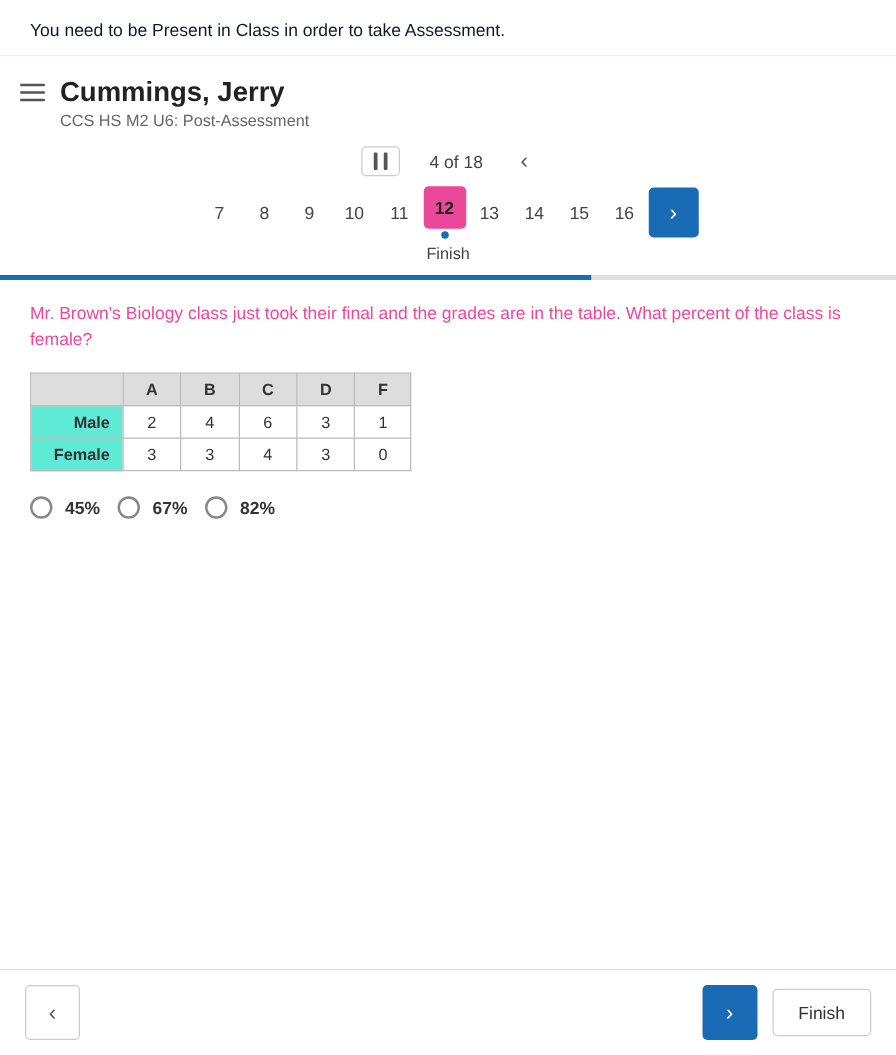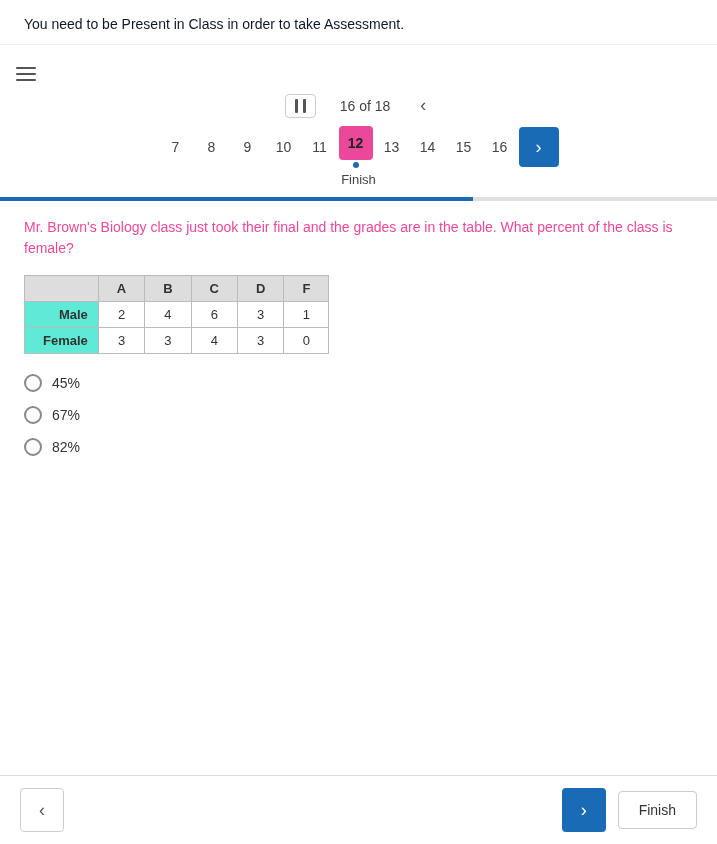--- a/index.html
+++ b/index.html
@@ -202,23 +202,24 @@
     .grade-table .row-header {
       background: #5eead4;
       font-weight: 700;
       text-align: right;
       padding-right: 10px;
     }
 
     .options-list {
       list-style: none;
       display: flex;
-      flex-direction: column;
+      flex-direction: row;
       gap: 14px;
       margin-top: 8px;
+      font-weight: bold;
     }
     .option-item {
       display: flex;
       align-items: center;
       gap: 10px;
       cursor: pointer;
       font-size: 14px;
       color: #333;
     }
     .option-radio {
@@ -298,29 +299,33 @@
 <div class="top-notice">
   <span>You need to be Present in Class in order to take Assessment.</span>
 </div>
 
 <div class="header-section">
   <div class="hamburger-icon">
     <span></span>
     <span></span>
     <span></span>
   </div>
+  <div class="header-text">
+    <h1>Cummings, Jerry</h1>
+    <p>CCS HS M2 U6: Post-Assessment</p>
+  </div>
 </div>
 
 <div class="nav-section">
   <div class="nav-top-row">
     <button class="pause-btn">
       <span class="pause-bar"></span>
       <span class="pause-bar"></span>
     </button>
-    <span class="page-indicator">16 of 18</span>
+    <span class="page-indicator">4 of 18</span>
     <button class="chevron-left-btn">
       <span>‹</span>
     </button>
   </div>
 
   <div class="number-row">
 
     <button class="num-btn">7</button>
     <button class="num-btn">8</button>
     <button class="num-btn">9</button>

